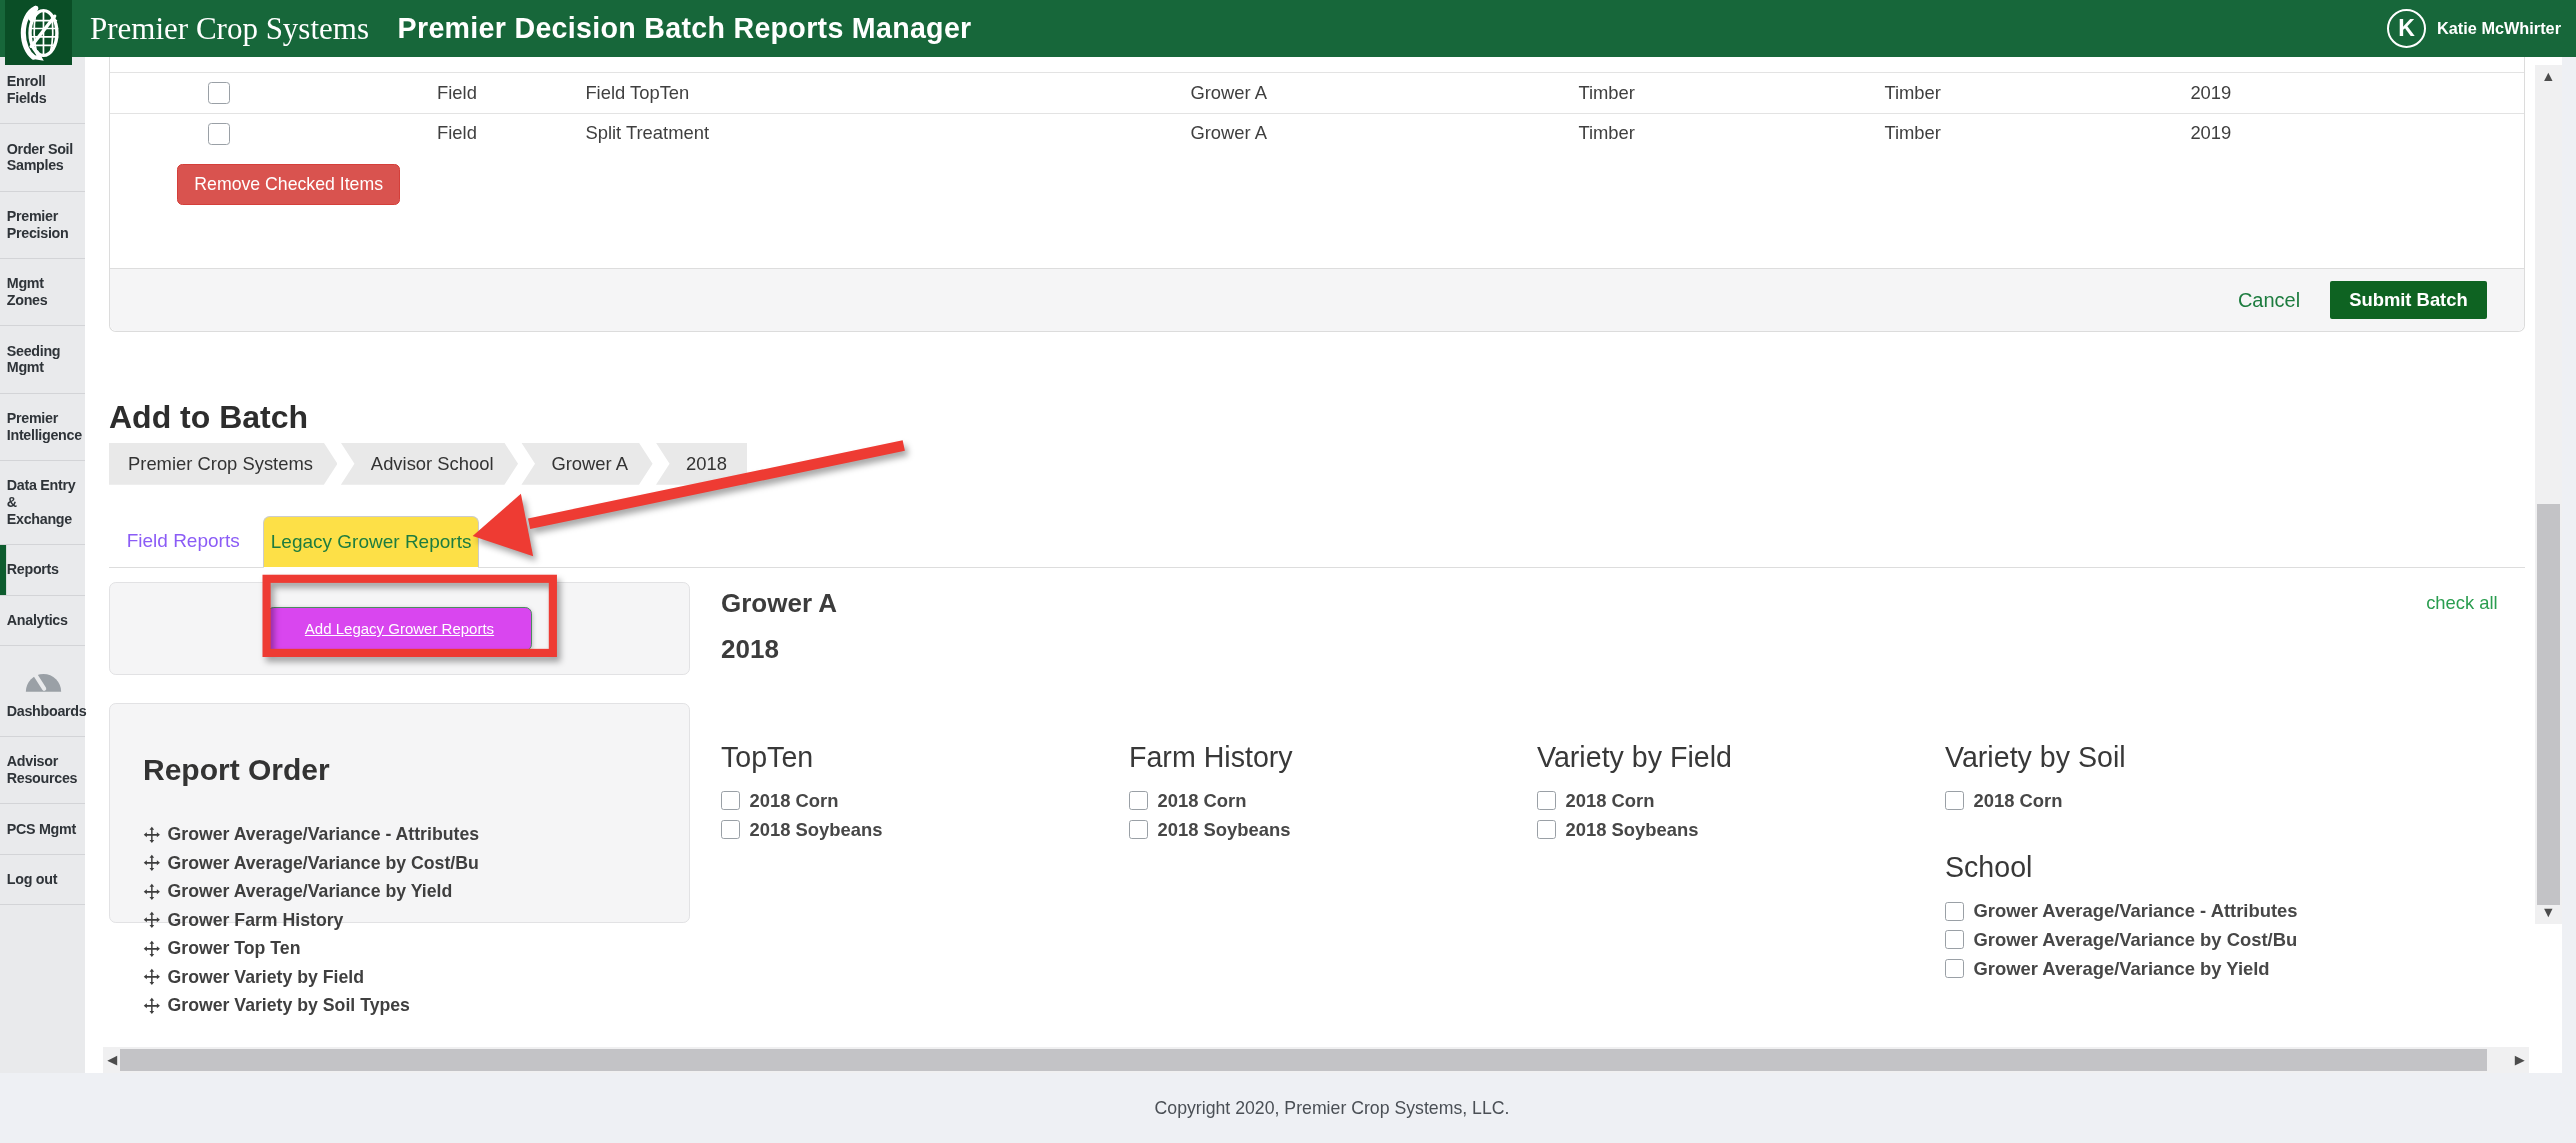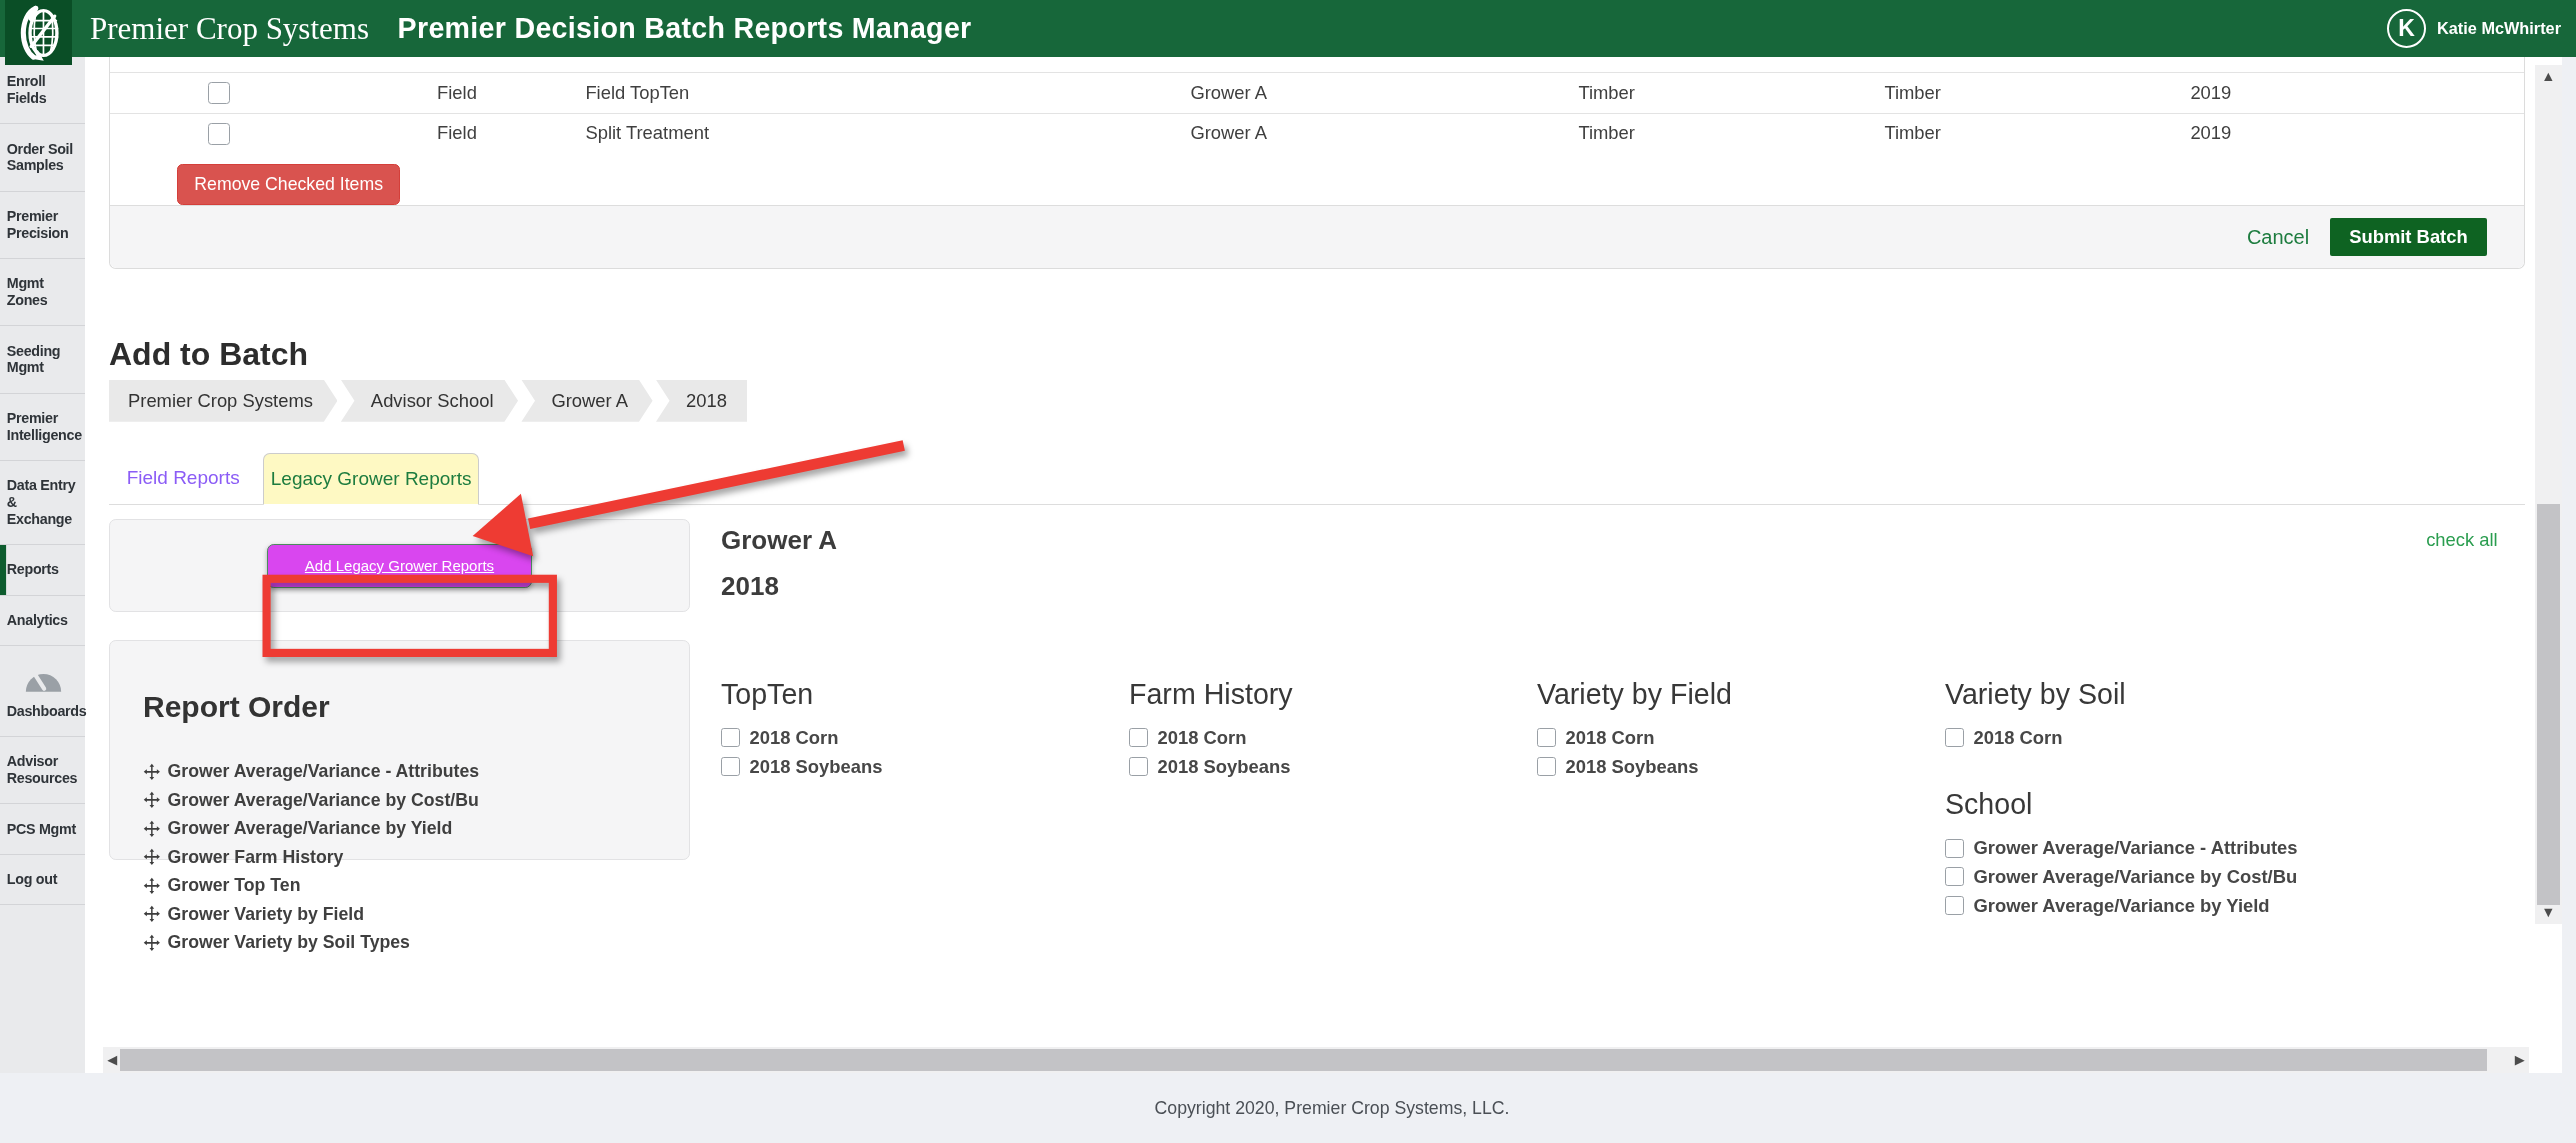--- a/index.html
+++ b/index.html
@@ -28,35 +28,35 @@
 
   
   .card { border:0.7px solid #dcdcdc; border-top:none; border-radius:0 0 6.8px 6.8px; background:#fff; }
   .card-top-gap { height:15px; }
   table.batch { width:100%; border-collapse:collapse; table-layout:fixed; font-size:18.4px; color:#3f3f3f; }
   table.batch td { padding:8.2px 5.4px; border-top:0.7px solid #e3e3e3; vertical-align:middle; white-space:nowrap; overflow:hidden; }
   td.cb-cell { text-align:center; }
   .cb { display:inline-block; width:22px; height:22px; border:1.4px solid #9aa0a6; border-radius:3.4px; background:#fff; cursor:pointer; vertical-align:middle; }
   .cb.small { width:19px; height:19px; border-radius:2.7px; }
   .remove-btn { display:inline-block; margin:11px 0 0 67px; height:41px; padding:0 16.3px; background:#d9534f; border:0.7px solid #d43f3a; border-radius:5.4px; color:#fff; font-size:17.7px; line-height:39px; cursor:pointer; }
-  .card-footer { background:#f5f5f6; border-top:0.7px solid #dddddd; border-radius:0 0 6.8px 6.8px; height:63px; display:flex; align-items:center; justify-content:flex-end; gap:21px; padding-right:37px; }
+  .card-footer { margin-top:63px; background:#f5f5f6; border-top:0.7px solid #dddddd; border-radius:0 0 6.8px 6.8px; height:63px; display:flex; align-items:center; justify-content:flex-end; gap:30px; padding-right:37px; }
   .cancel-link { color:#1d7c3f; font-size:20px; cursor:pointer; }
   .submit-btn { height:38px; padding:0 19px; background:#0e6322; border-radius:2px; color:#fff; font-size:18.4px; font-weight:bold; line-height:38px; cursor:pointer; }
 
   
   .section-title { margin-top:67px; font-size:32px; font-weight:bold; color:#2d2d2d; }
   .crumbs { display:flex; margin-top:6.8px; }
   .crumb { background:#e9e9e9; height:42px; display:flex; align-items:center; font-size:18.4px; color:#333; padding:0 24.5px 0 19px; margin-right:3.4px; cursor:pointer; white-space:nowrap; }
   .crumb.first { clip-path:polygon(0 0, calc(100% - 13.6px) 0, 100% 50%, calc(100% - 13.6px) 100%, 0 100%); }
   .crumb.mid { padding-left:30px; clip-path:polygon(0 0, calc(100% - 13.6px) 0, 100% 50%, calc(100% - 13.6px) 100%, 0 100%, 13.6px 50%); }
   .crumb.last { padding-left:30px; padding-right:20.4px; clip-path:polygon(0 0, 100% 0, 100% 100%, 0 100%, 13.6px 50%); }
 
   .tabs { margin-top:31px; display:flex; align-items:flex-end; border-bottom:0.7px solid #dddddd; height:52px; }
   .tab { height:52px; display:flex; align-items:center; padding:0 17.7px; font-size:19px; color:#8b5cf6; cursor:pointer; }
-  .tab.active { margin-left:5.4px; padding:0 7px; color:#1d7c3f; background:#fef9c3; border:0.7px solid #cccccc; border-bottom:0.7px solid #fff; border-radius:6.8px 6.8px 0 0; margin-bottom:-0.7px; }
+  .tab.active { margin-left:5.4px; padding:0 7px; color:#1d7c3f; background:#fde047; border:0.7px solid #cccccc; border-bottom:0.7px solid #fff; border-radius:6.8px 6.8px 0 0; margin-bottom:-0.7px; }
 
   .tab-body { display:grid; grid-template-columns:581px 1fr; column-gap:31px; margin-top:14.3px; }
   .panel { background:#f5f5f6; border:0.7px solid #e2e2e4; border-radius:6.8px; }
   .panel.add-panel { height:93px; display:flex; align-items:center; justify-content:center; }
   .add-legacy-btn { width:265px; height:44px; background:#d946ef; border:0.7px solid #4d8a5f; border-radius:6.8px; color:#fff; font-size:15px; display:flex; align-items:center; justify-content:center; box-shadow:0 2px 4.8px rgba(0,0,0,.3); cursor:pointer; white-space:nowrap;text-decoration:underline; }
   .panel.order-panel { margin-top:28px; height:220px; padding:49px 13.6px 0 33px; }
   .order-title { font-size:30px; font-weight:bold; color:#333; }
   .order-list { list-style:none; margin-top:37px; }
   .order-list li { font-size:17.7px; font-weight:bold; color:#3f3f3f; margin-bottom:7.5px; display:flex; align-items:center; cursor:grab; white-space:nowrap; }
   .move-ic { width:17.7px; height:17.7px; margin-right:6.8px; flex:0 0 auto; }

